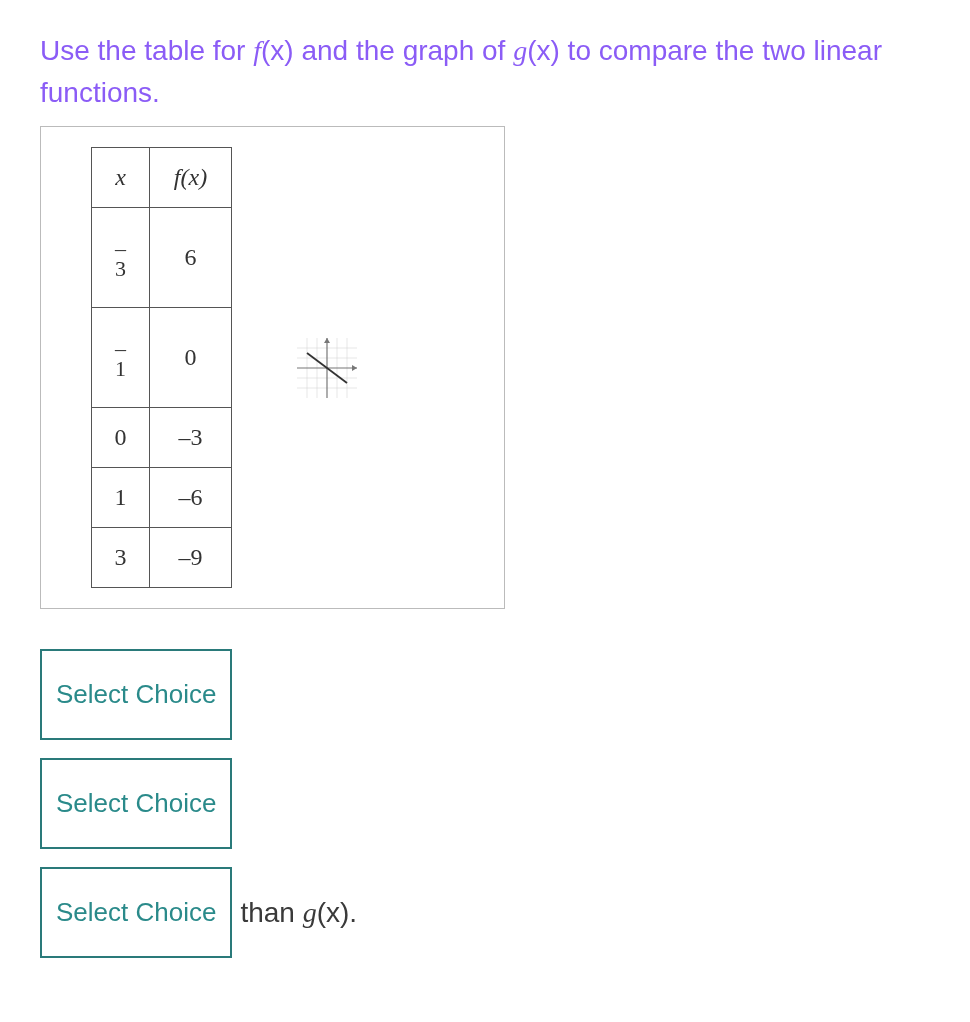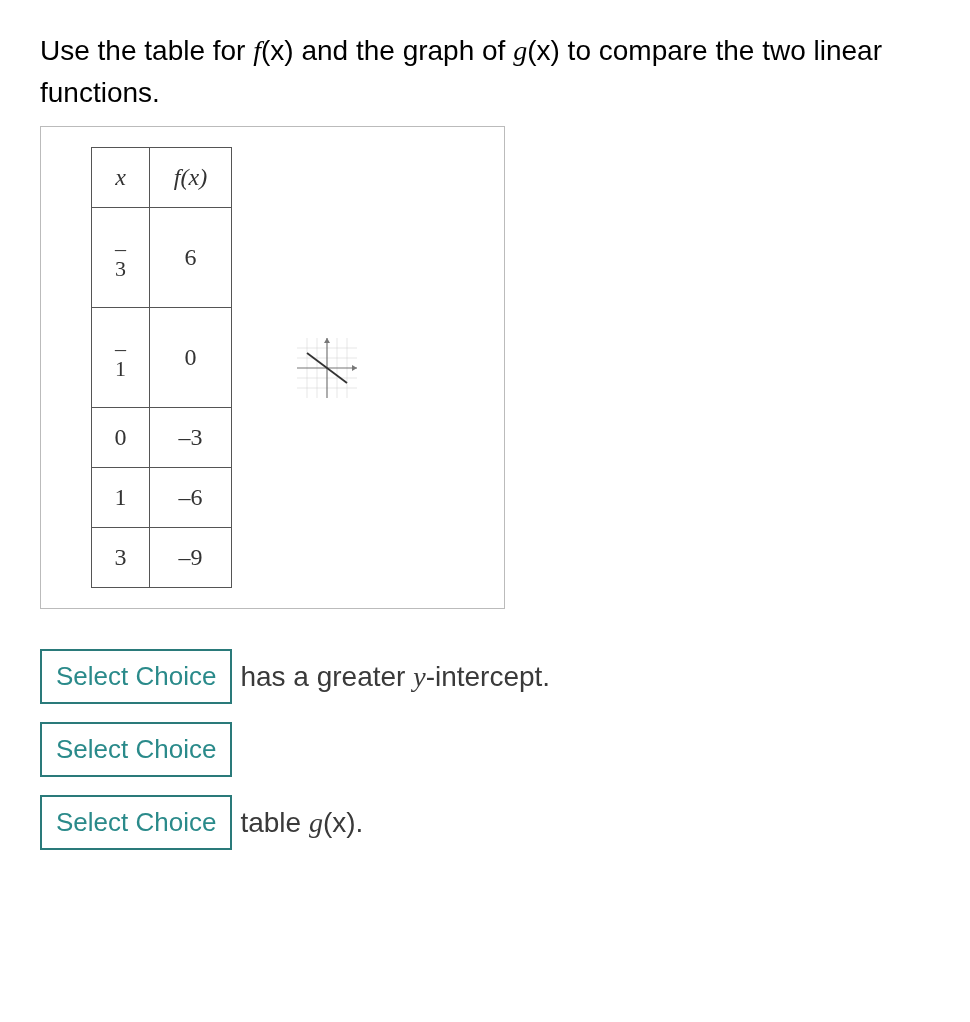--- a/index.html
+++ b/index.html
@@ -10,21 +10,21 @@
     body {
       font-family: -apple-system, BlinkMacSystemFont, "Segoe UI", Helvetica, Arial, sans-serif;
       color: #333;
       padding: 30px 40px;
       width: 970px;
       background: #fff;
     }
     .prompt-text {
       font-size: 28px;
       line-height: 1.5;
-      color: #000000;
+      color: #8b5cf6;
       margin-bottom: 12px;
     }
     .italic {
       font-style: italic;
       font-family: Georgia, "Times New Roman", serif;
     }
     .content-container {
       border: 1px solid #bbb;
       display: flex;
       padding: 20px;
@@ -89,21 +89,21 @@
       display: flex;
       align-items: center;
       margin-bottom: 18px;
       font-size: 28px;
       color: #3a3a3a;
       gap: 6px;
     }
     .select-box {
       border: 2px solid #2a7a7a;
       color: #2a8a8a;
-      padding: 10px 14px;
+      padding: 28px 14px;
       font-size: 26px;
       background: #fff;
       cursor: pointer;
       display: inline-block;
     }
     .answer-row .label-text {
       padding-left: 2px;
     }
   </style>
 </head>
@@ -170,28 +170,25 @@
       <polygon points="60,30 55,27 55,33" fill="#777"></polygon>
       <polygon points="30,0 27,5 33,5" fill="#777"></polygon>
       <line x1="10" y1="15" x2="50" y2="45" stroke="#333" stroke-width="1.8"></line>
     </svg>
   </div>
 </div>
 
 <div class="answers">
   <div class="answer-row">
     <span class="select-box">Select Choice</span>
-    <span class="label-text">
-      <span> has a greater </span><span class="italic">y</span><span>-intercept.</span>
-    </span>
   </div>
 
   <div class="answer-row">
     <span class="select-box">Select Choice</span>
   </div>
 
   <div class="answer-row">
     <span class="select-box">Select Choice</span>
     <span class="label-text">
-      <span> table </span><span class="italic">g</span><span>(x).</span>
+      <span> than </span><span class="italic">g</span><span>(x).</span>
     </span>
   </div>
 </div>
 
 </body></html>

